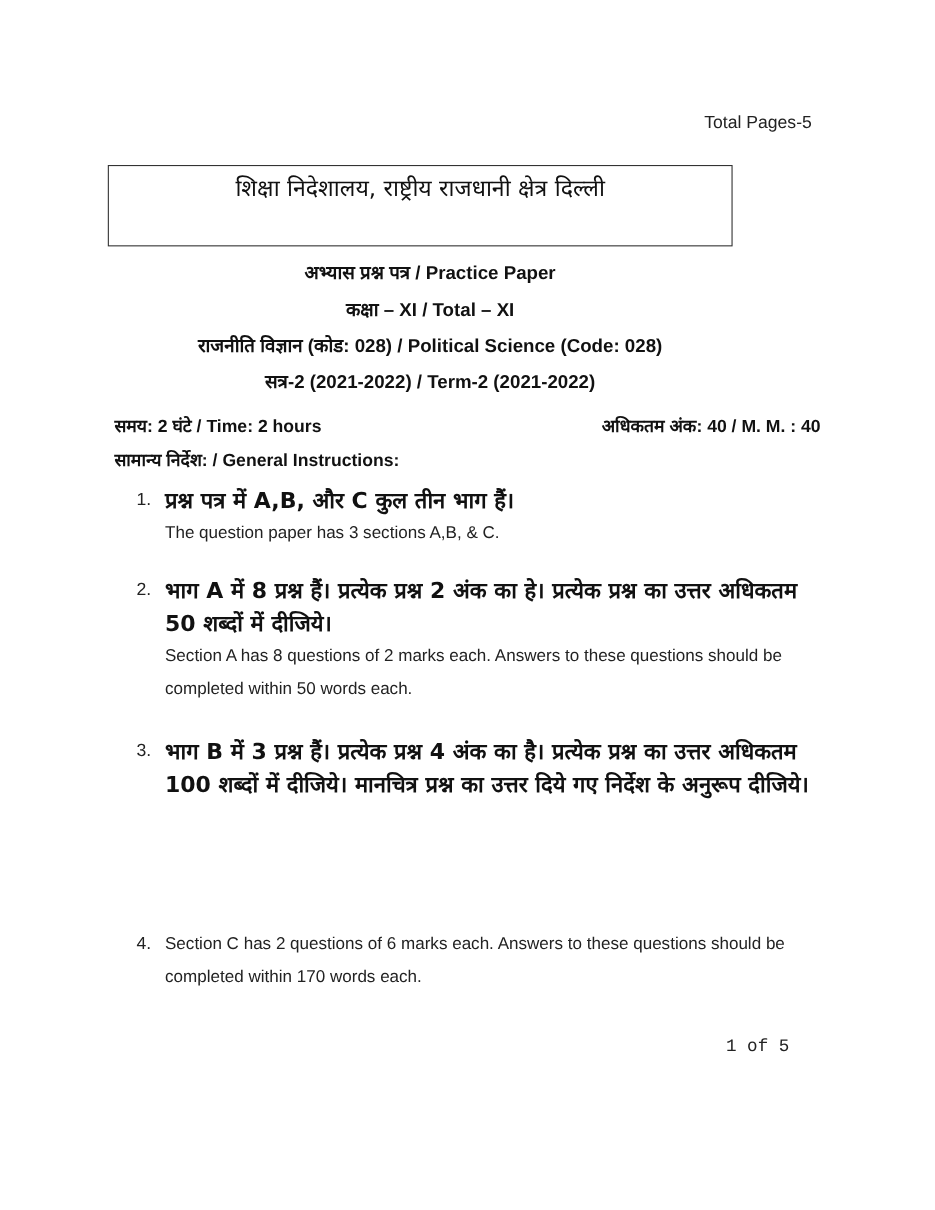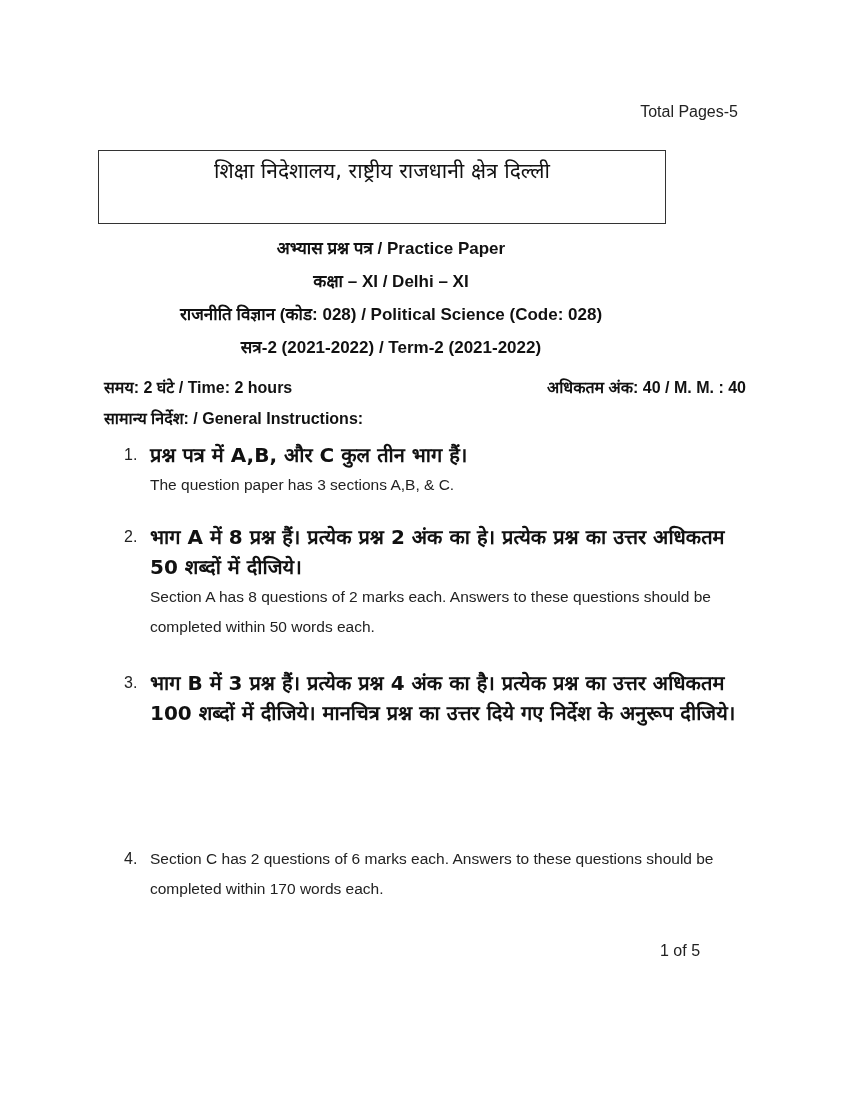--- a/index.html
+++ b/index.html
@@ -17,33 +17,33 @@
     .header-en { margin-top: 8px; font-size: 17.5px; font-weight: bold; }
     .center-line { left: 0; width: 782px; text-align: center; font-size: 17px; font-weight: bold; }
     .meta-line { font-size: 16px; font-weight: bold; }
     .instr-num { font-size: 16px; color: #222; }
     .instr-hi { font-size: 20px; font-weight: bold; font-family: "DejaVu Sans", sans-serif; line-height: 30px; }
     .instr-en { font-size: 15.5px; color: #222; line-height: 30px; }
     .item { left: 124px; width: 620px; }
     .item .row { display: flex; }
     .item .num { width: 26px; flex: none; }
     .item .body { flex: 1; }
-    .page-num { top: 942px; left: 660px; font-size: 16px; color: #222; }
+    .page-num { top: 942px; left: 660px; font-size: 16px; color: #222; font-family: Liberation Mono, monospace; }
   </style>
 </head>
 <body>
 
 <div class="abs total-pages">Total Pages-5</div>
 
 <div class="abs header-box">
   <div class="header-hi">शिक्षा निदेशालय, राष्ट्रीय राजधानी क्षेत्र दिल्ली</div>
 </div>
 
 <div class="abs center-line" style="top:236px;">अभ्यास प्रश्न पत्र / Practice Paper</div>
-<div class="abs center-line" style="top:269px;">कक्षा – XI / Delhi – XI</div>
+<div class="abs center-line" style="top:269px;">कक्षा – XI / Total – XI</div>
 <div class="abs center-line" style="top:302px;">राजनीति विज्ञान  (कोड: 028) / Political Science (Code: 028)</div>
 <div class="abs center-line" style="top:335px;">सत्र-2 (2021-2022) / Term-2 (2021-2022)</div>
 
 <div class="abs meta-line" style="top:376px; left:104px;">समय: 2 घंटे   / Time: 2 hours</div>
 <div class="abs meta-line" style="top:376px; right:104px;">अधिकतम अंक: 40 / M. M. : 40</div>
 <div class="abs meta-line" style="top:407px; left:104px;">सामान्य निर्देश: / General Instructions:</div>
 
 <div class="abs item" style="top:440px;">
   <div class="row">
     <span class="num instr-num" style="line-height:30px;">1.</span>

